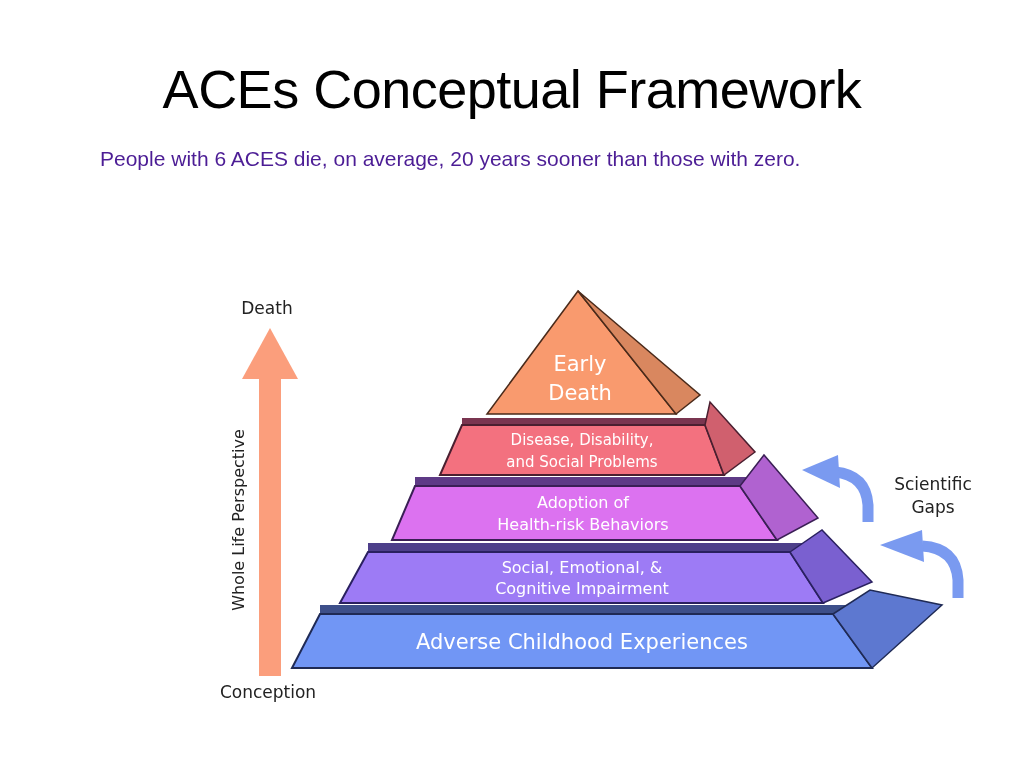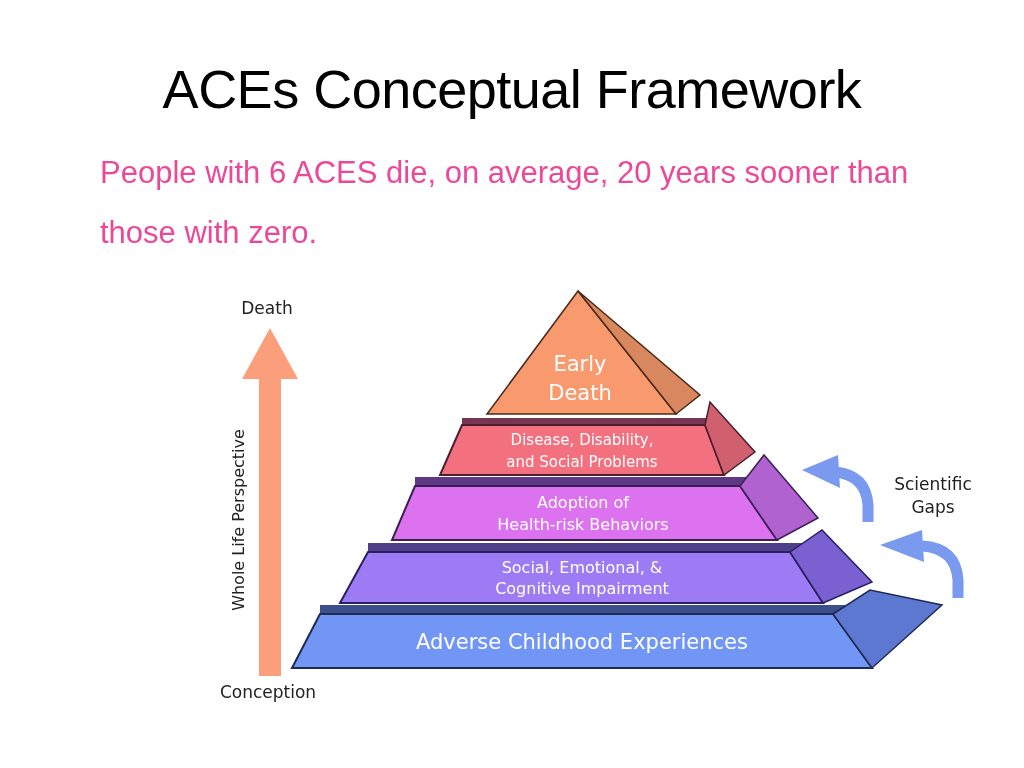--- a/index.html
+++ b/index.html
@@ -2,21 +2,21 @@
 <html><head>
 <meta charset="utf-8">
 <style>
   html, body { margin: 0; padding: 0; background: #ffffff; }
   body { width: 1024px; height: 768px; position: relative; overflow: hidden;
          font-family: "Liberation Sans", sans-serif; }
   .title { position: absolute; left: 0; top: 58px; width: 1024px; text-align: center;
            font-family: "Liberation Sans", sans-serif; font-size: 54px; color: #000000;
            letter-spacing: -0.5px; }
   .subtitle { position: absolute; left: 100px; top: 143px; width: 820px;
-              font-size: 31px; line-height: 60px; color: #ec4899;
+              font-size: 21px; line-height: 32px; color: #4c1d95;
               font-family: "Liberation Sans", sans-serif; }
   svg { position: absolute; left: 0; top: 0; }
   .lbl { font-family: "DejaVu Sans", sans-serif; fill: #ffffff; text-anchor: middle; }
   .dark { font-family: "DejaVu Sans", sans-serif; fill: #222222; text-anchor: middle; }
 </style>
 </head>
 <body>
 
 <div class="title">ACEs Conceptual Framework</div>
 <div class="subtitle">People with 6 ACES die, on average, 20 years sooner than those with zero.</div>

